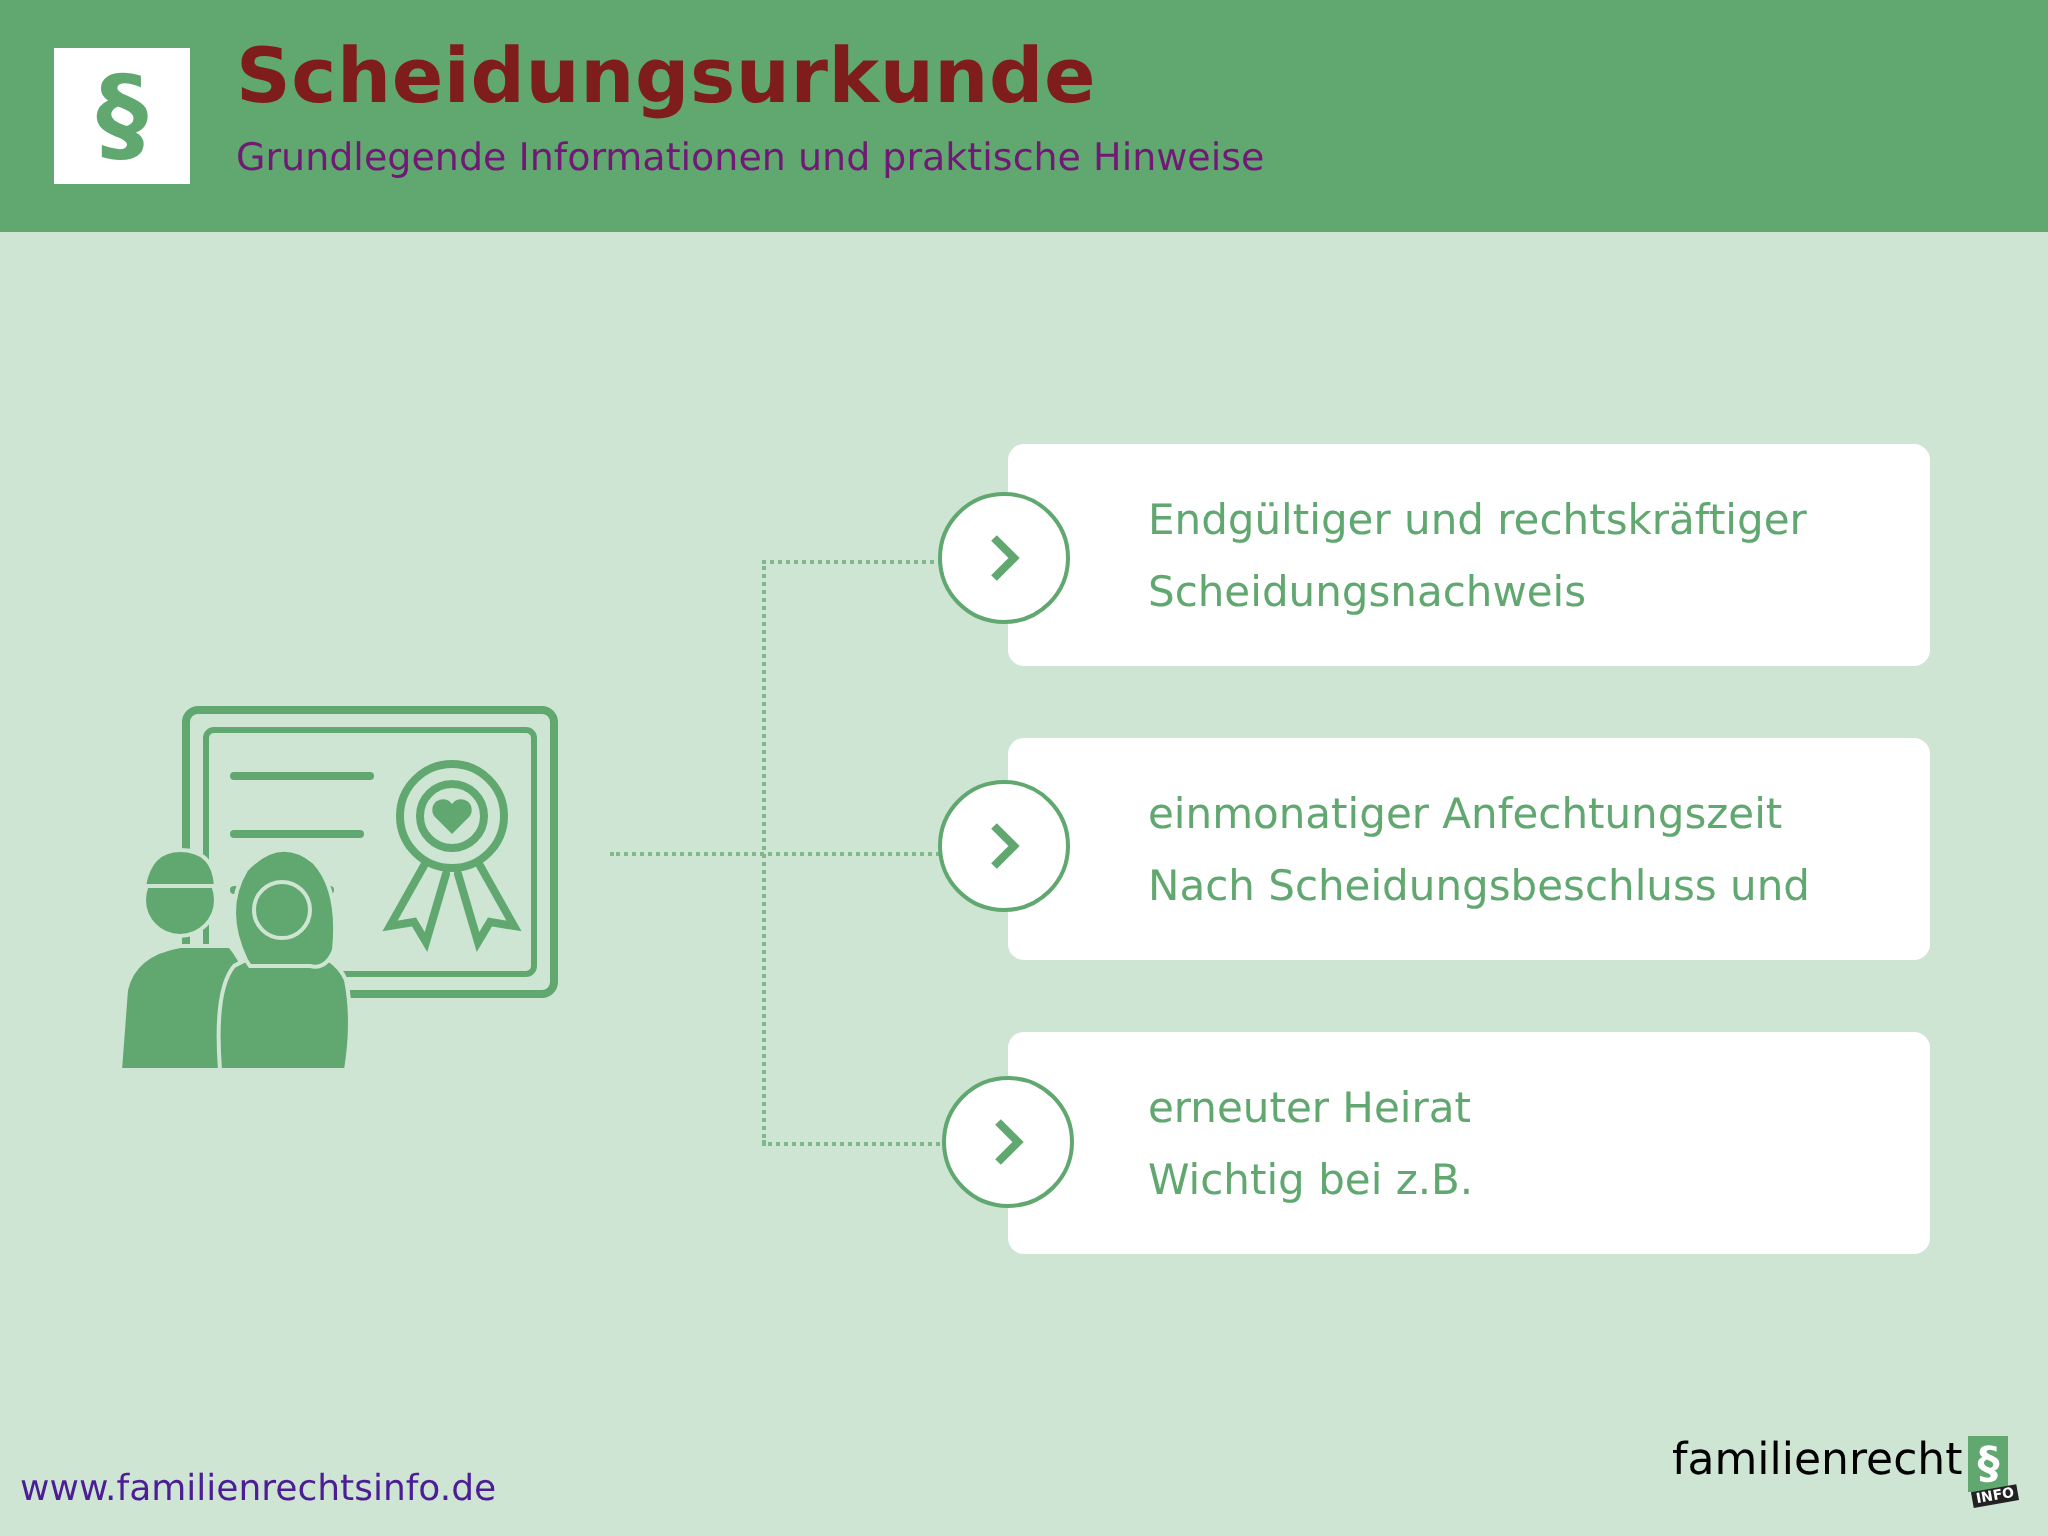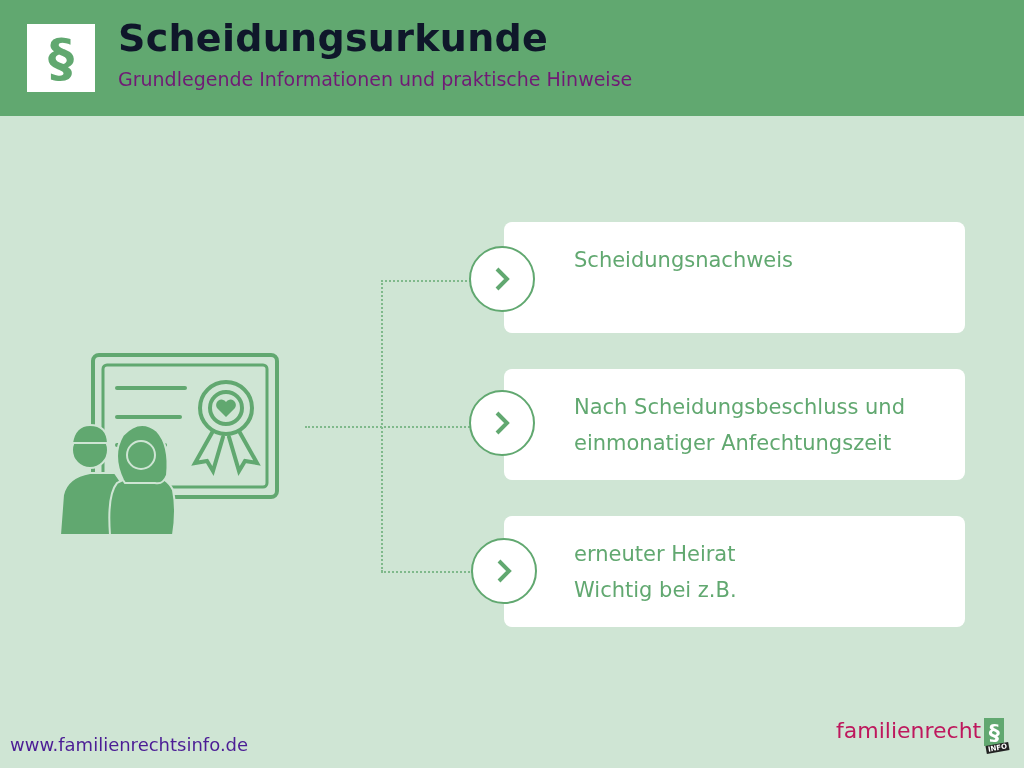--- a/index.html
+++ b/index.html
@@ -1,30 +1,30 @@
 <!DOCTYPE html>
 <html><head>
 <meta charset="utf-8">
 <style>
   html, body { margin:0; padding:0; }
   body { width:1024px; height:768px; background:#cfe5d4; position:relative; overflow:hidden; font-family:"DejaVu Sans", sans-serif; }
   .header { position:absolute; left:0; top:0; width:1024px; height:116px; background:#61a870; }
   .logo-box { position:absolute; left:27px; top:24px; width:68px; height:68px; background:#fff; display:flex; align-items:center; justify-content:center; }
   .logo-box span { color:#61a870; font-size:52px; font-weight:bold; line-height:1; }
-  .title { position:absolute; left:118px; top:16px; color:#0f172a; font-size:38px; font-weight:bold; letter-spacing:0.3px; }
+  .title { position:absolute; left:118px; top:16px; color:#7f1d1d; font-size:38px; font-weight:bold; letter-spacing:0.3px; }
   .subtitle { position:absolute; left:118px; top:68px; color:#701a75; font-size:19px; }
   .illus { position:absolute; left:55px; top:345px; }
   .dot-h { position:absolute; border-top:2px dotted #7fb98b; height:0; }
   .dot-v { position:absolute; border-left:2px dotted #7fb98b; width:0; }
   .card { position:absolute; left:504px; width:461px; height:111px; background:#fff; border-radius:8px; }
   .card .text { position:absolute; left:70px; top:20px; color:#61a870; font-size:21px; line-height:36px; }
   .circle { position:absolute; width:66px; height:66px; border:2.5px solid #61a870; border-radius:50%; background:#fff; box-sizing:border-box; display:flex; align-items:center; justify-content:center; }
   .footer-url { position:absolute; left:10px; top:734px; color:#4c1d95; font-size:18px; }
   .brand { position:absolute; left:836px; top:718px; display:flex; align-items:flex-start; }
-  .brand .name { color:#be185d; font-size:22px; }
+  .brand .name { color:#000000; font-size:22px; }
   .brand .para { margin-left:3px; background:#61a870; color:#fff; font-weight:bold; font-size:22px; width:20px; height:28px; display:flex; align-items:center; justify-content:center; position:relative; }
   .brand .info { position:absolute; left:2px; top:26px; background:#222; color:#fff; font-size:7px; padding:0 2px; transform:rotate(-10deg); }
 </style>
 </head>
 <body>
 
 <div class="header">
   <div class="logo-box">
     <span>§</span>
   </div>
@@ -55,33 +55,34 @@
   </g>
 </svg>
 
 <div class="dot-h" style="left:305px; top:426px; width:165px;"></div>
 <div class="dot-v" style="left:381px; top:280px; height:292px;"></div>
 <div class="dot-h" style="left:381px; top:280px; width:90px;"></div>
 <div class="dot-h" style="left:381px; top:571px; width:92px;"></div>
 
 <div class="card" style="top:222px;">
   <div class="text">
+    <div>Endgültiger und rechtskräftiger</div>
     <div>Scheidungsnachweis</div>
   </div>
 </div>
 <div class="circle" style="left:469px; top:246px;">
   <svg width="20" height="26" viewBox="0 0 20 26">
       <path d="M5 3 L15 13 L5 23" fill="none" stroke="#61a870" stroke-width="4"></path>
     </svg>
 </div>
 
 <div class="card" style="top:369px;">
   <div class="text">
+    <div>einmonatiger Anfechtungszeit</div>
     <div>Nach Scheidungsbeschluss und</div>
-    <div>einmonatiger Anfechtungszeit</div>
   </div>
 </div>
 <div class="circle" style="left:469px; top:390px;">
   <svg width="20" height="26" viewBox="0 0 20 26">
       <path d="M5 3 L15 13 L5 23" fill="none" stroke="#61a870" stroke-width="4"></path>
     </svg>
 </div>
 
 <div class="card" style="top:516px;">
   <div class="text">

